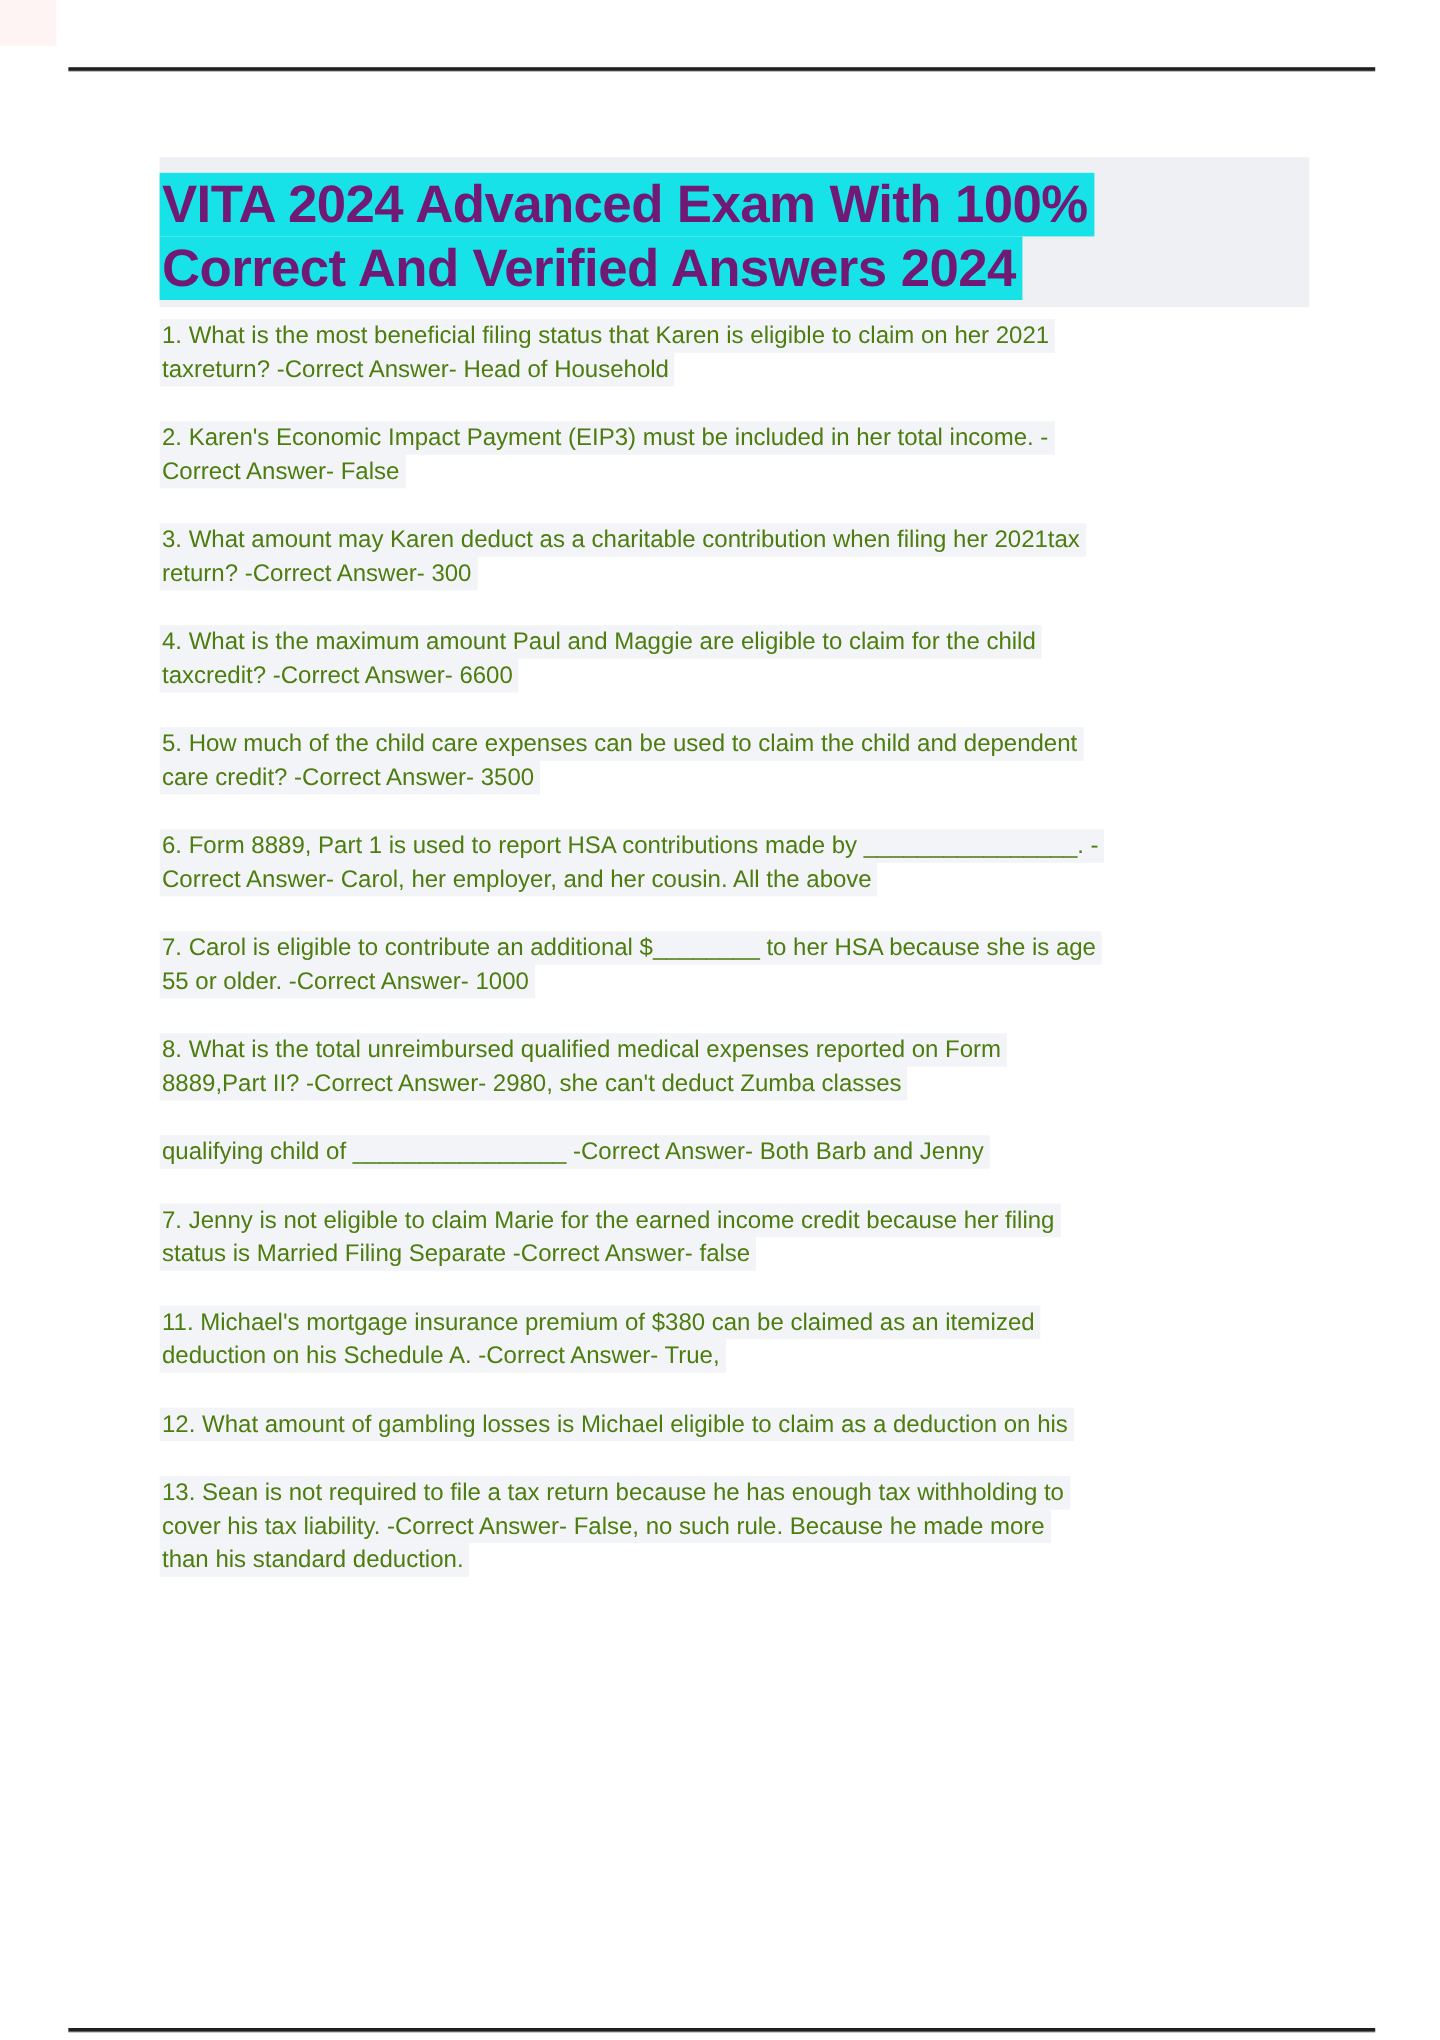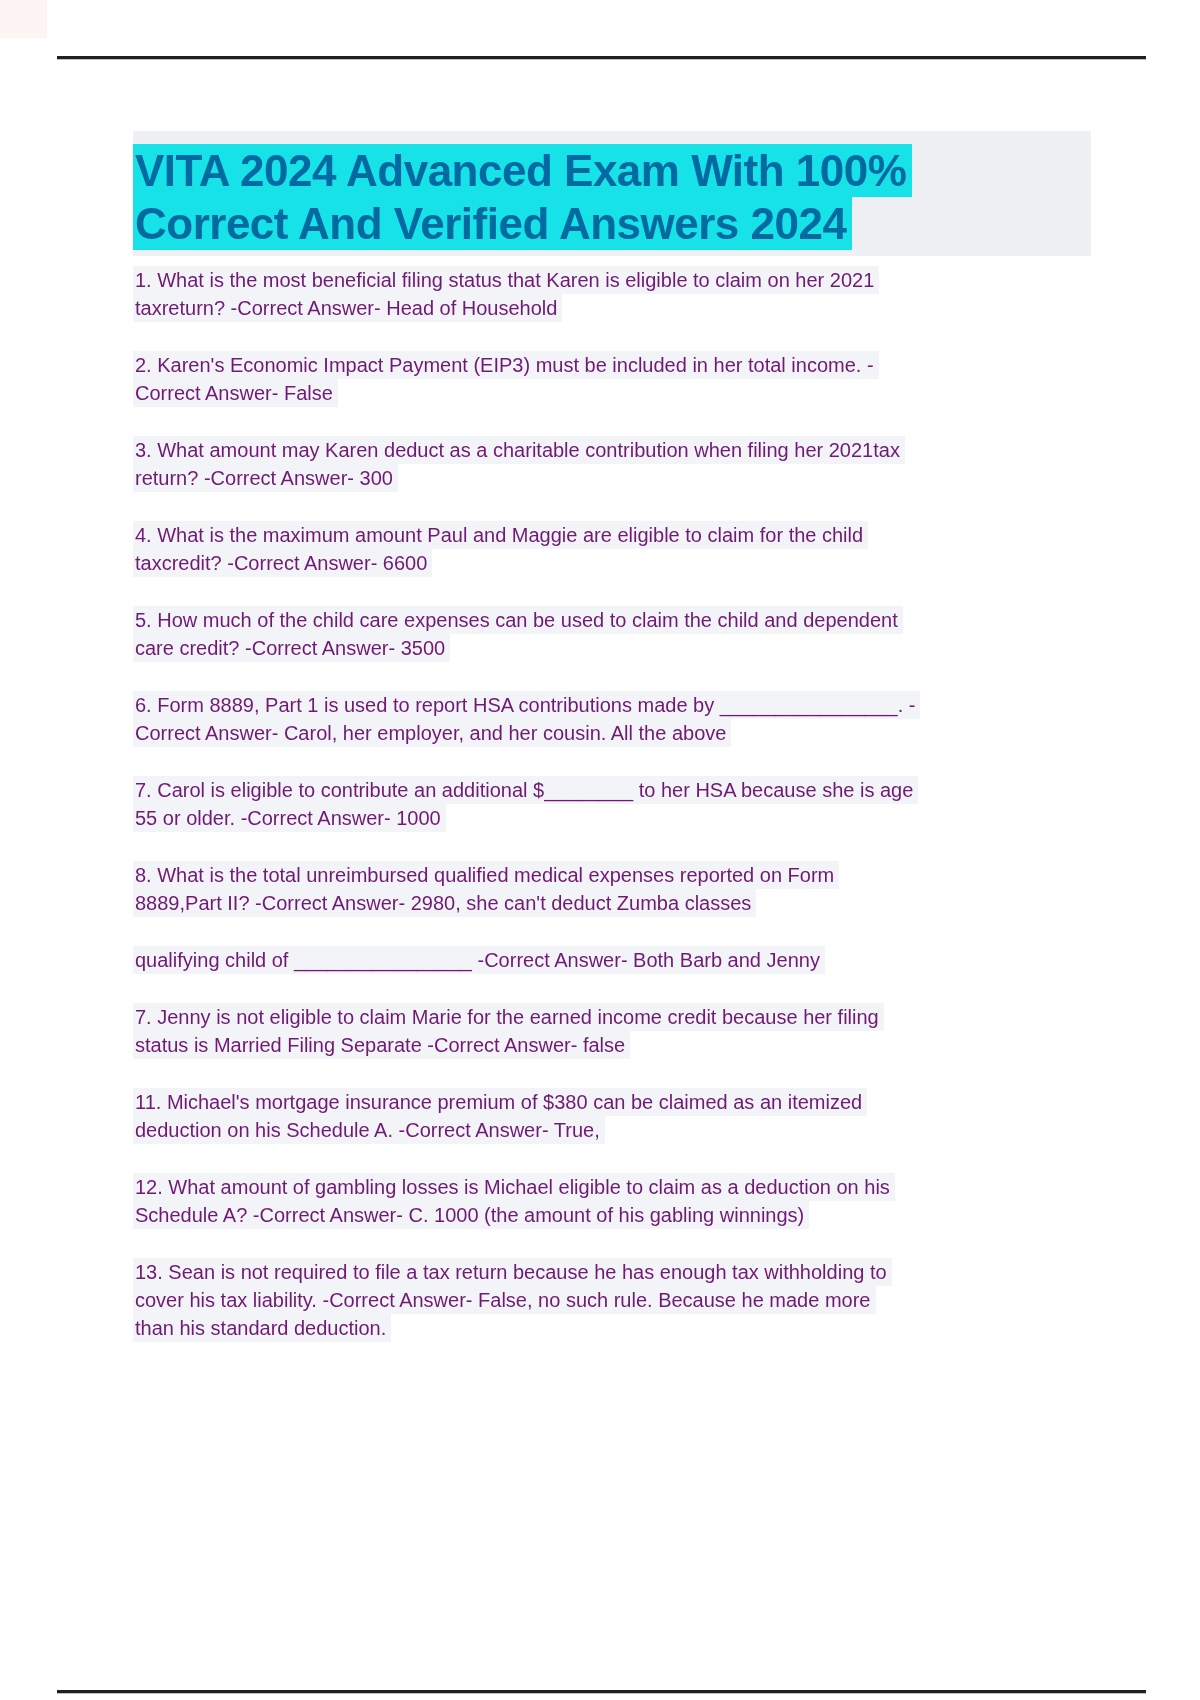--- a/index.html
+++ b/index.html
@@ -38,21 +38,21 @@
     top: 131px;
     width: 958px;
     background: #eef0f4;
     padding: 13px 0 6px 0;
   }
   .title {
     margin: 0;
     font-size: 44px;
     font-weight: bold;
     line-height: 53px;
-    color: #0369a1;
+    color: #701a75;
     letter-spacing: -0.5px;
   }
   .title-line {
     display: block;
     width: fit-content;
     background: #17e2e8;
     padding: 0 6px 0 2px;
   }
 
   .qa-list {
@@ -61,21 +61,21 @@
     top: 266px;
     width: 940px;
   }
   .qa-item {
     margin: 0 0 29px 0;
   }
   .qa-line {
     display: block;
     width: fit-content;
     background: #f2f4f7;
-    color: #701a75;
+    color: #4d7c0f;
     font-size: 20px;
     line-height: 28px;
     padding: 0 5px 0 2px;
     margin-left: -2px;
     white-space: nowrap;
   }
 </style>
 </head>
 <body>
 
@@ -143,21 +143,20 @@
       <span class="qa-line">status is Married Filing Separate -Correct Answer- false</span>
     </div>
 
     <div class="qa-item">
       <span class="qa-line">11. Michael's mortgage insurance premium of $380 can be claimed as an itemized</span>
       <span class="qa-line">deduction on his Schedule A. -Correct Answer- True,</span>
     </div>
 
     <div class="qa-item">
       <span class="qa-line">12. What amount of gambling losses is Michael eligible to claim as a deduction on his</span>
-      <span class="qa-line">Schedule A? -Correct Answer- C. 1000 (the amount of his gabling winnings)</span>
     </div>
 
     <div class="qa-item">
       <span class="qa-line">13. Sean is not required to file a tax return because he has enough tax withholding to</span>
       <span class="qa-line">cover his tax liability. -Correct Answer- False, no such rule. Because he made more</span>
       <span class="qa-line">than his standard deduction.</span>
     </div>
 
   </div>
 

